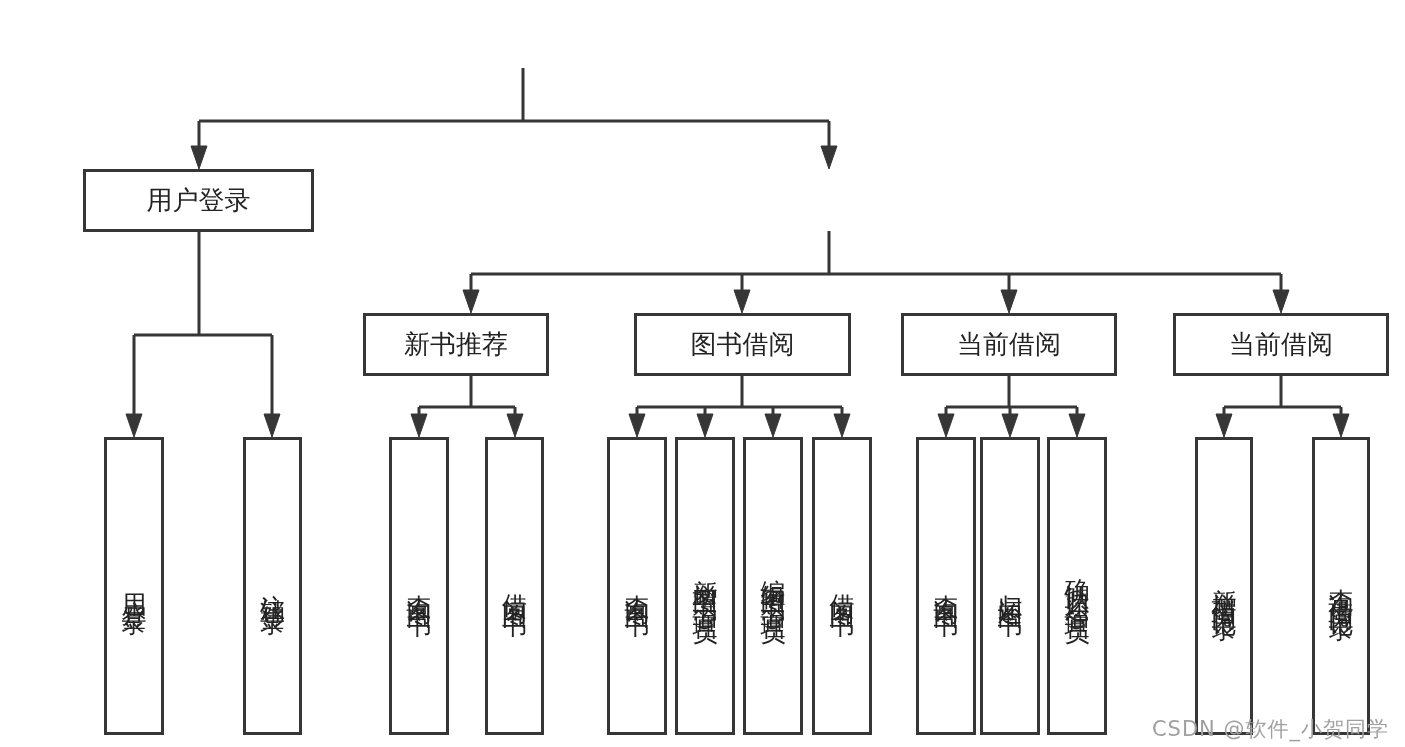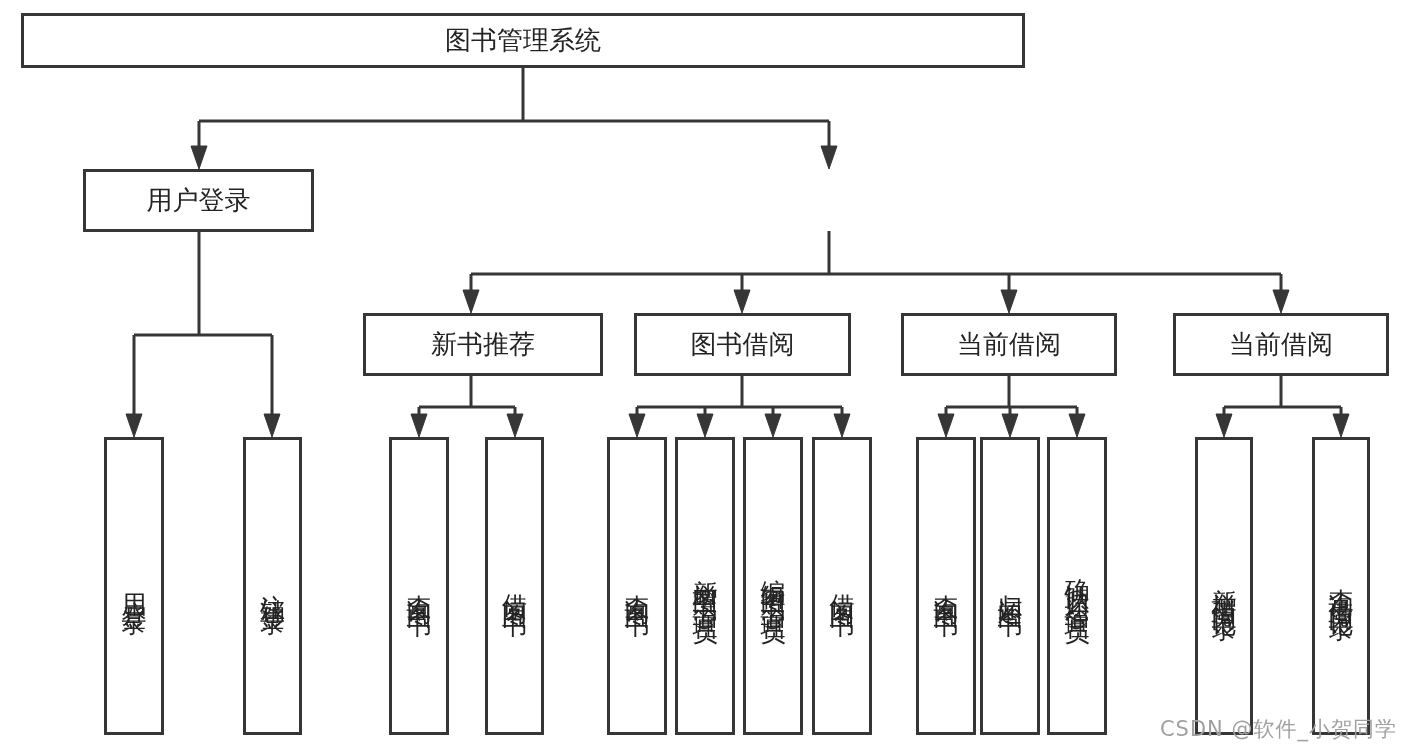--- a/index.html
+++ b/index.html
@@ -61,21 +61,21 @@
     left: 50%;
     transform: translate(-50%, -50%);
     writing-mode: vertical-rl;
     font-size: 25px;
     letter-spacing: 6px;
     white-space: nowrap;
     color: var(--text);
   }
   #watermark {
     position: absolute;
-    right: 8px;
+    right: 16px;
     bottom: 4px;
     font-size: 21px;
     color: var(--watermark);
     letter-spacing: 1px;
   }
 </style>
 </head>
 <body>
 
 <div id="canvas">
@@ -109,25 +109,24 @@
     <polygon points="697,414 713,414 705,437"></polygon>
     <polygon points="765,414 781,414 773,437"></polygon>
     <polygon points="834,414 850,414 842,437"></polygon>
     <polygon points="938,414 954,414 946,437"></polygon>
     <polygon points="1002,414 1018,414 1010,437"></polygon>
     <polygon points="1069,414 1085,414 1077,437"></polygon>
     <polygon points="1216,414 1232,414 1224,437"></polygon>
     <polygon points="1333,414 1349,414 1341,437"></polygon>
   </svg>
 
-  <div class="hnode" style="left:21px; top:13px; width:1004px; height:55px;">图书管理系统</div>
 
   <div class="hnode" style="left:83px; top:169px; width:231px; height:63px;">用户登录</div>
 
-  <div class="hnode" style="left:363px; top:313px; width:240px; height:63px;">新书推荐</div>
+  <div class="hnode" style="left:363px; top:313px; width:186px; height:63px;">新书推荐</div>
   <div class="hnode" style="left:901px; top:313px; width:216px; height:63px;">当前借阅</div>
   <div class="hnode" style="left:634px; top:313px; width:217px; height:63px;">图书借阅</div>
   <div class="hnode" style="left:1173px; top:313px; width:216px; height:63px;">当前借阅</div>
 
   <div class="vnode" style="left:104px; width:60px;">
     <span>用户登录</span>
   </div>
   <div class="vnode" style="left:243px; width:59px;">
     <span>注销登录</span>
   </div>

